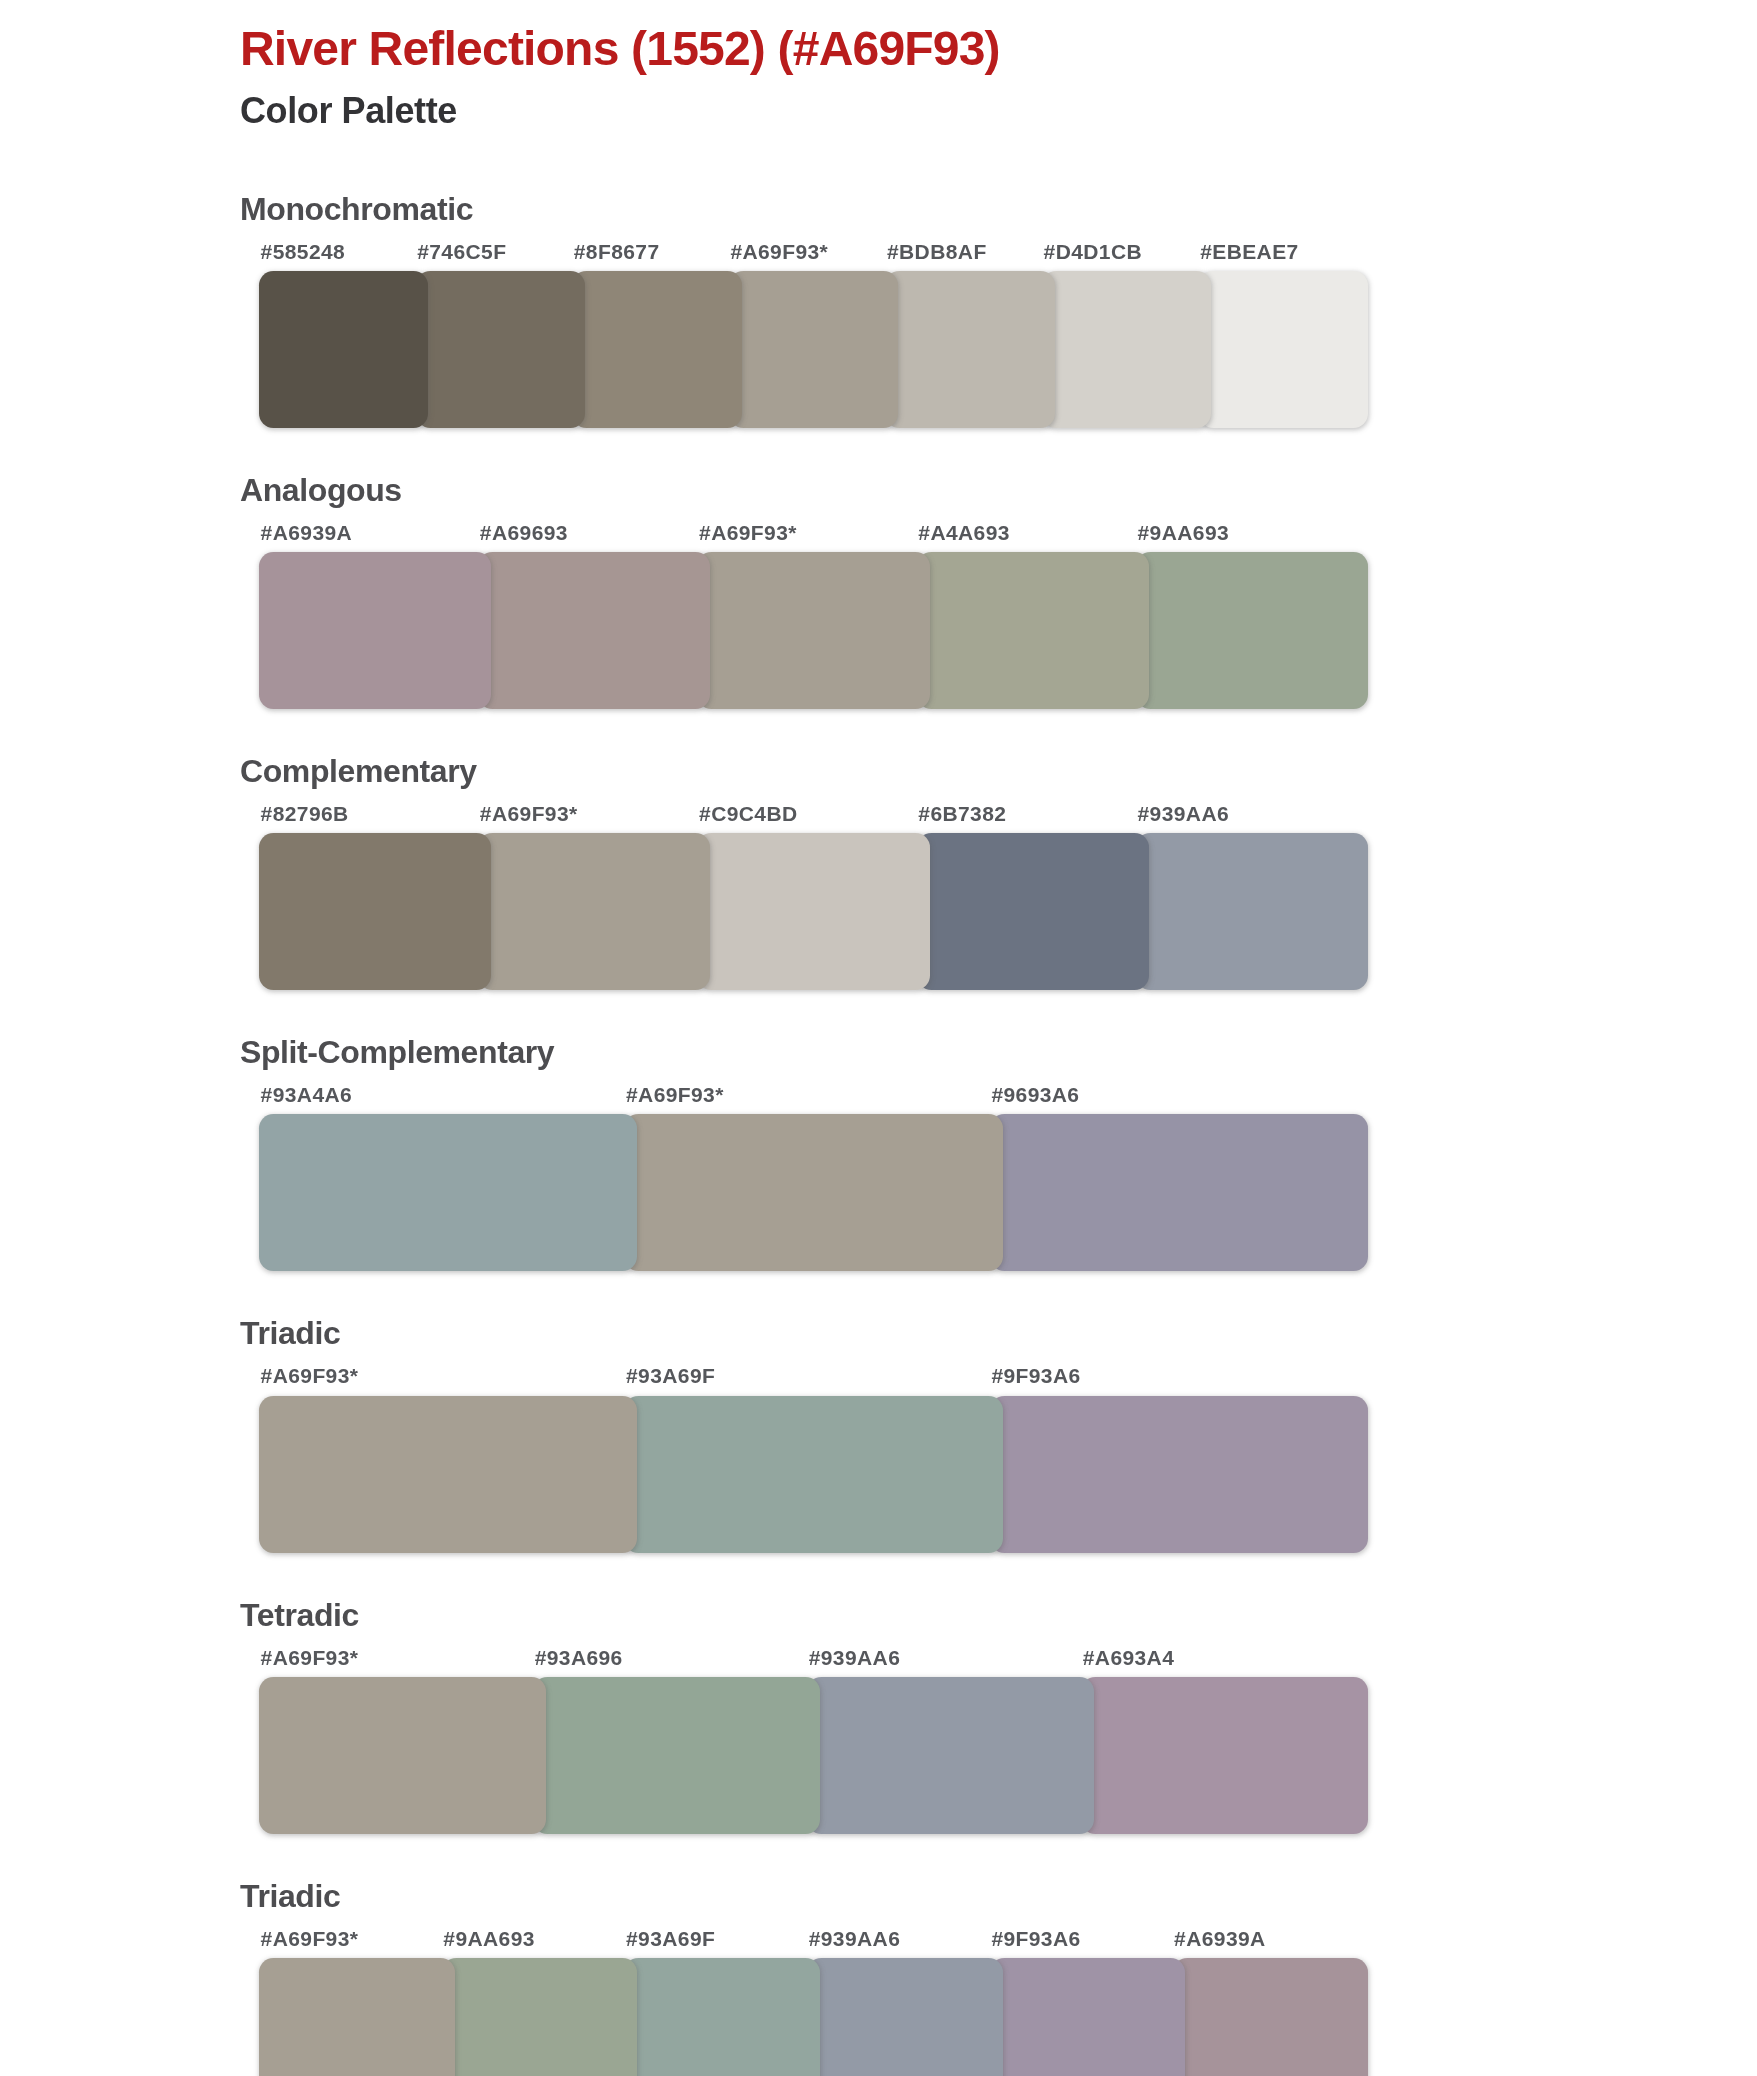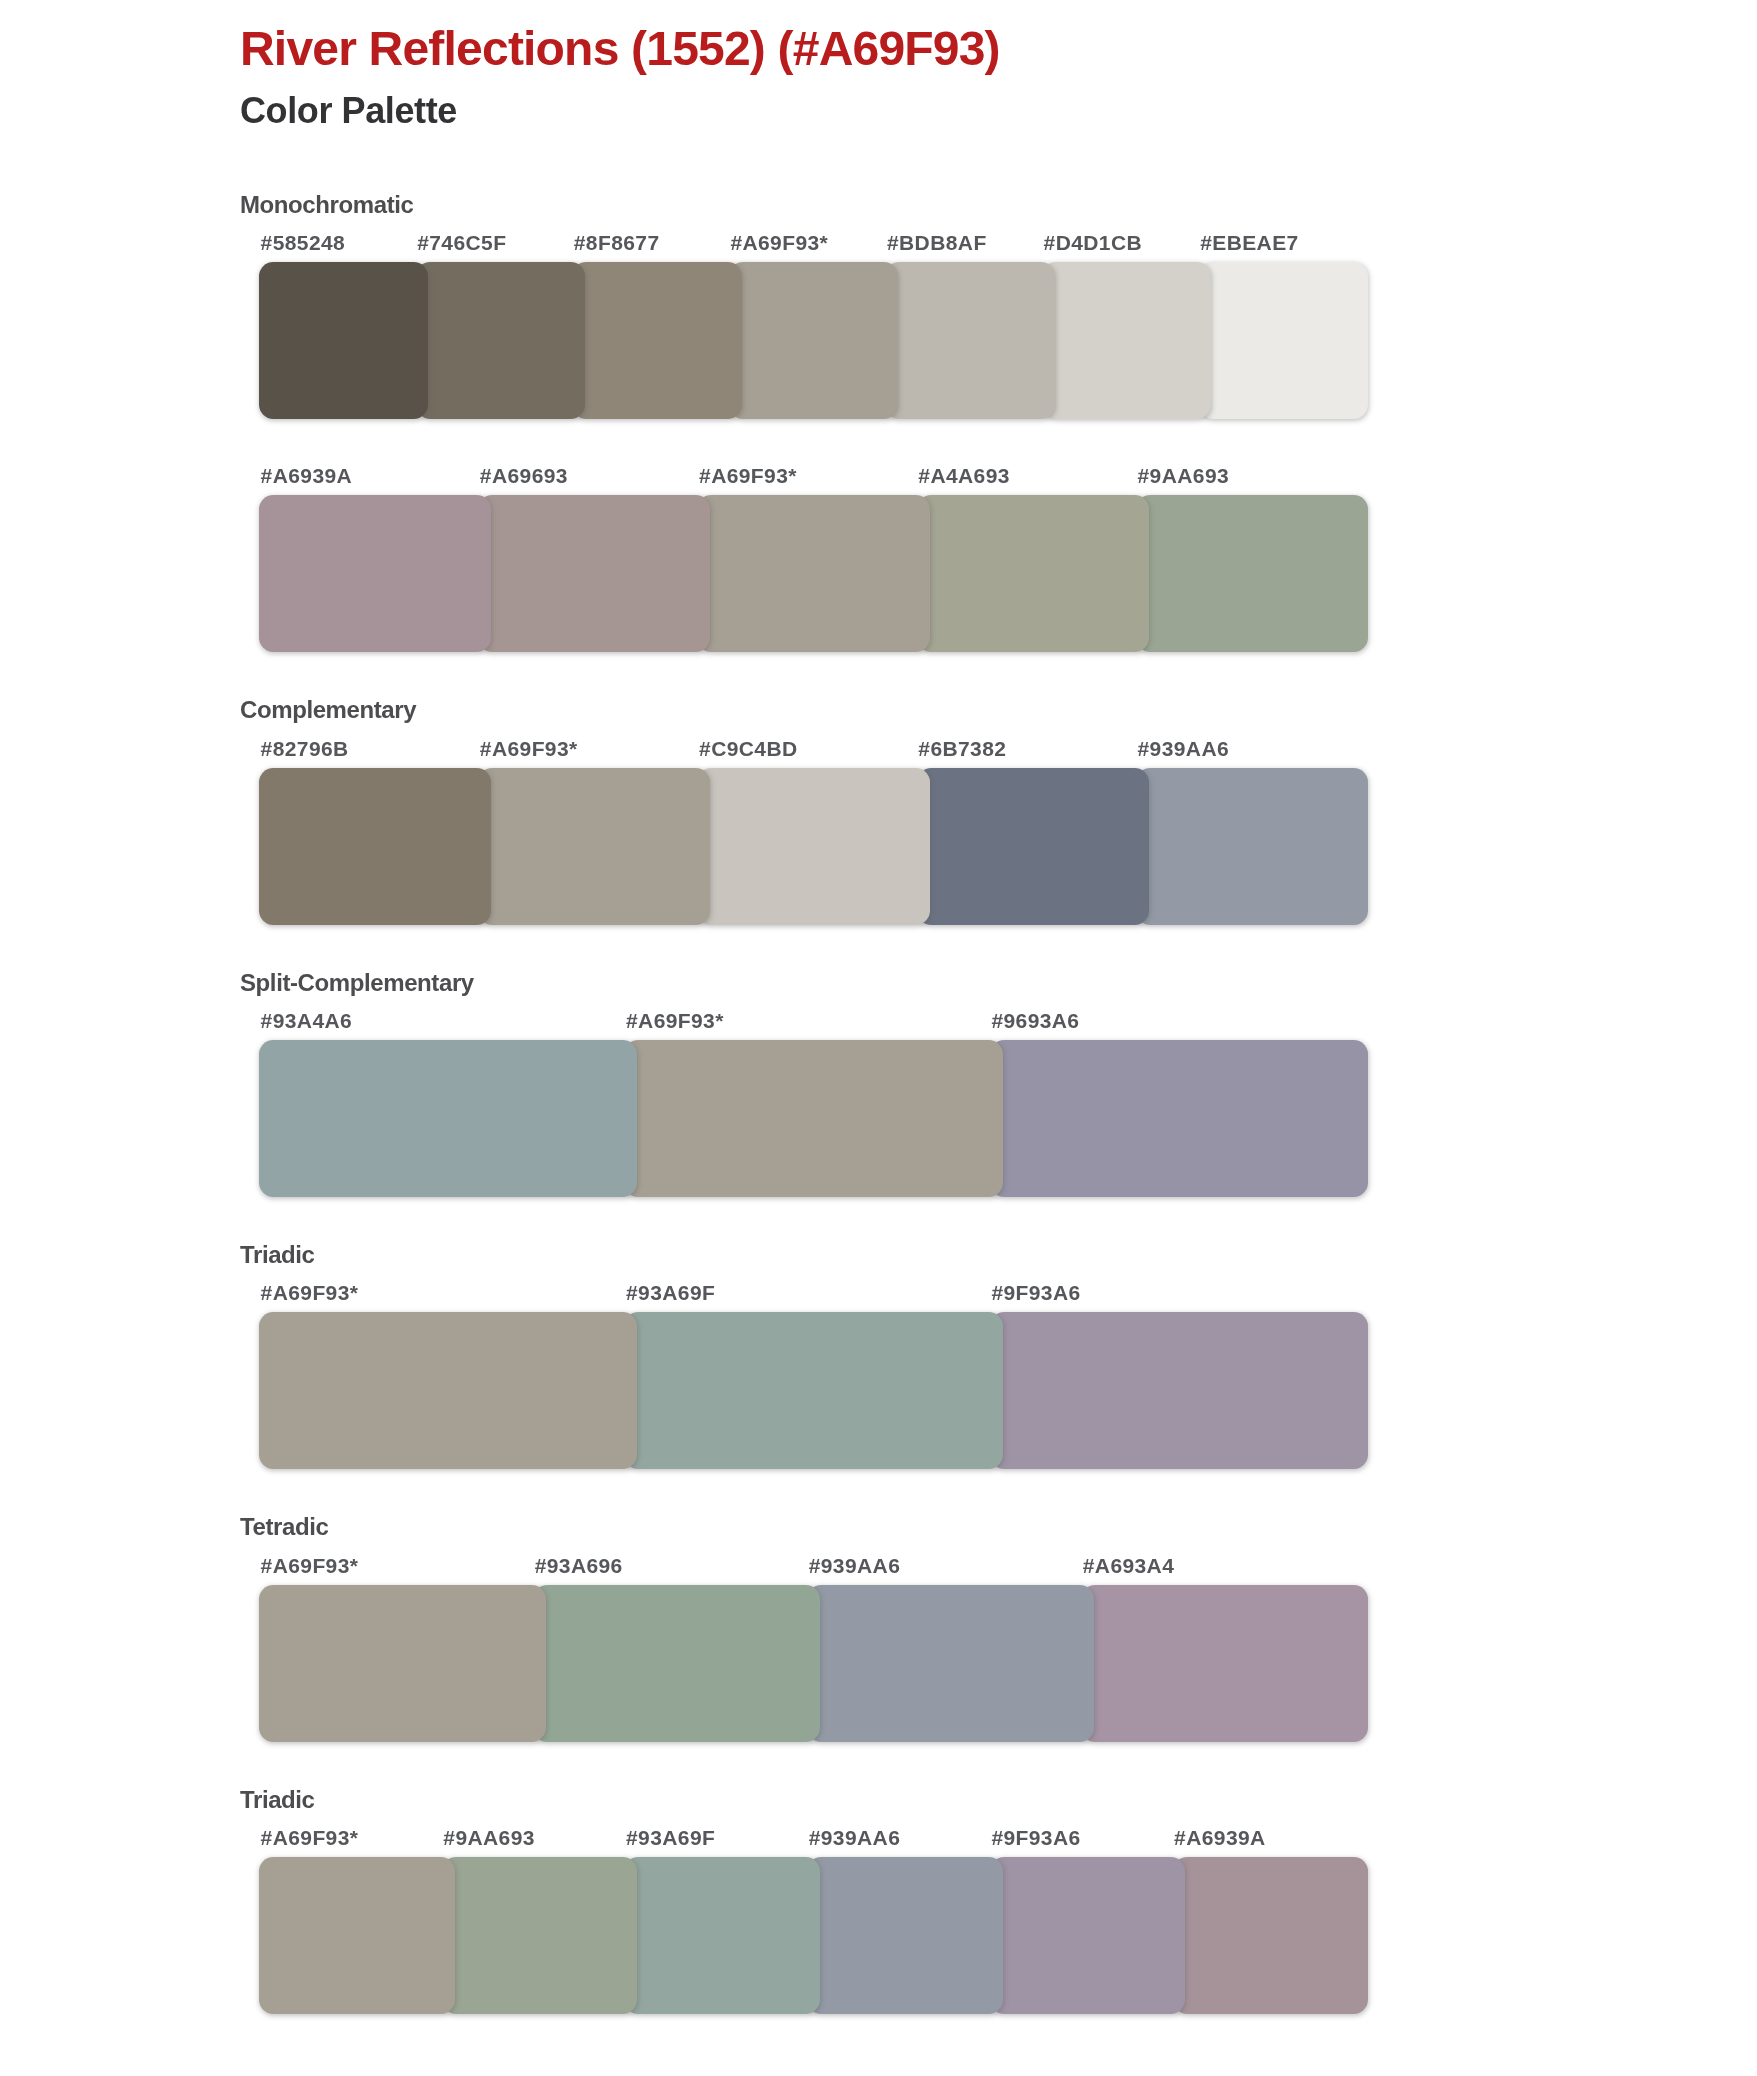--- a/index.html
+++ b/index.html
@@ -24,21 +24,21 @@
     font-size: 36px;
     font-weight: 700;
     letter-spacing: -0.4px;
     color: #333336;
     margin-top: 17.6px;
     line-height: 1.05;
   }
   .sections { margin-top: 62px; }
   .section { margin-bottom: 45px; }
   .section-heading {
-    font-size: 24px;
+    font-size: 32px;
     font-weight: 700;
     letter-spacing: -0.4px;
     color: #4d4d50;
     line-height: 1.1;
     margin-bottom: 12.8px;
     margin-top: 35px;
   }
   .swatch-row {
     display: flex;
     width: 1109px;
@@ -101,20 +101,21 @@
             <span class="swatch-label">#D4D1CB</span>
             <div class="swatch-block" style="background: rgb(212, 209, 203);"></div>
           </div>
           <div class="swatch-col" style="z-index: 1;">
             <span class="swatch-label">#EBEAE7</span>
             <div class="swatch-block" style="background: rgb(235, 234, 231);"></div>
           </div>
         </div>
       </section>
       <section class="section">
+        <h3 class="section-heading">Analogous</h3>
         <div class="swatch-row">
           <div class="swatch-col" style="z-index: 5;">
             <span class="swatch-label">#A6939A</span>
             <div class="swatch-block" style="background: rgb(166, 147, 154);"></div>
           </div>
           <div class="swatch-col" style="z-index: 4;">
             <span class="swatch-label">#A69693</span>
             <div class="swatch-block" style="background: rgb(166, 150, 147);"></div>
           </div>
           <div class="swatch-col" style="z-index: 3;">

